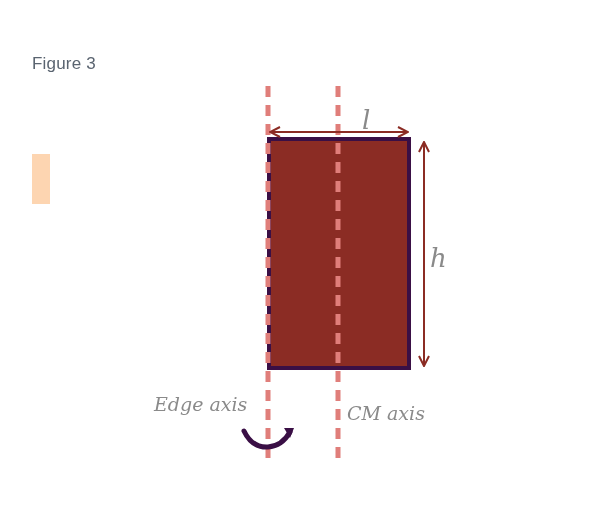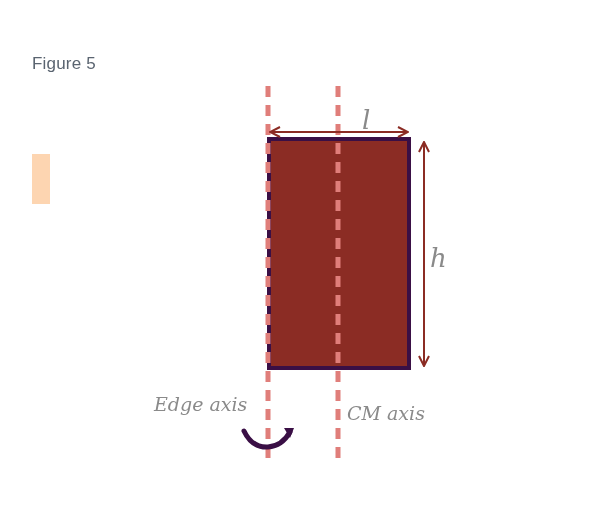--- a/index.html
+++ b/index.html
@@ -14,21 +14,21 @@
       background: #fdd5b1;
     }
     svg { position: absolute; left: 0; top: 0; }
     .lbl {
       font-family: "DejaVu Serif", serif; font-style: italic; fill: #8a8a8a;
     }
   </style>
 </head>
 <body>
 
-<div class="fig-title">Figure 5</div>
+<div class="fig-title">Figure 3</div>
 <div class="side-marker"></div>
 
 <svg width="616" height="512" viewBox="0 0 616 512">
   <defs>
     <marker id="arrowOpen" viewBox="0 0 12 12" refX="11" refY="6" markerWidth="12" markerHeight="12" orient="auto-start-reverse" markerUnits="userSpaceOnUse">
       <path d="M1,1 L11,6 L1,11" fill="none" stroke="#8b2c24" stroke-width="2"></path>
     </marker>
   </defs>
 
   <rect x="269" y="139" width="140" height="229" fill="#8b2c24" stroke="#3a0f45" stroke-width="4"></rect>

